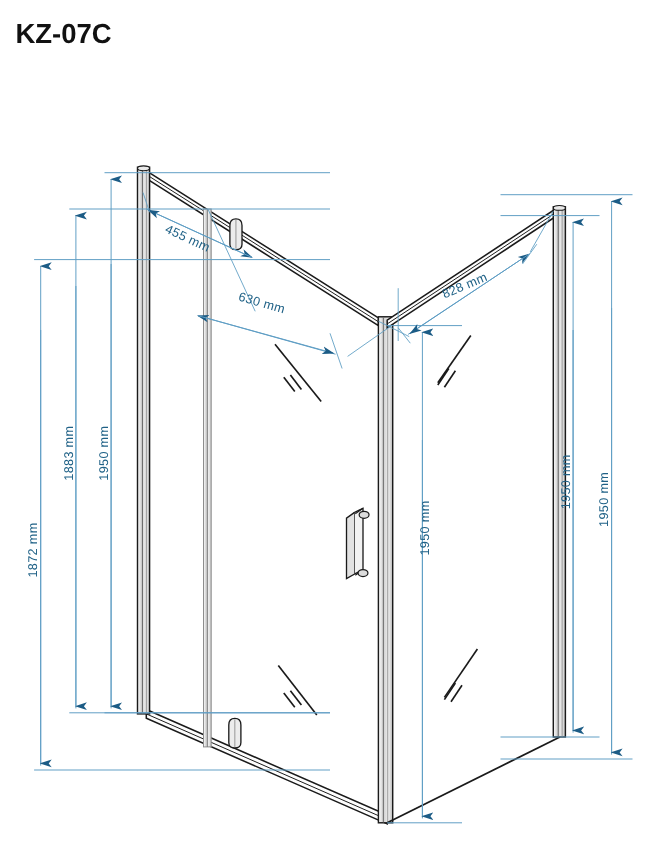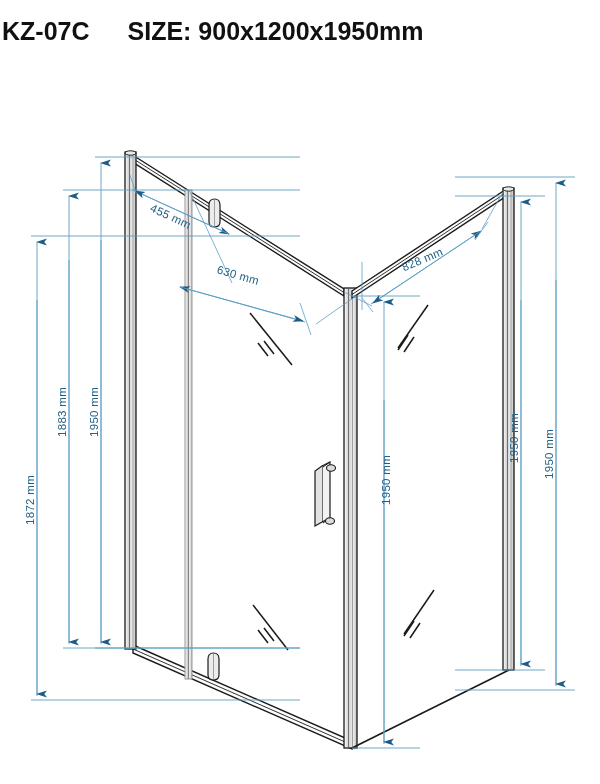--- a/index.html
+++ b/index.html
@@ -24,21 +24,21 @@
   }
   .title-row {
     position: absolute;
     top: 10px;
     left: 0;
     width: 600px;
     height: 42px;
     display: flex;
     align-items: center;
     gap: 38px;
-    padding-left: 2px;
+    padding-left: 14px;
     box-sizing: border-box;
     pointer-events: none;
   }
   .title-model {
     font-size: 25px;
     font-weight: 700;
     letter-spacing: 0px;
     color: #111111;
     white-space: nowrap;
   }
@@ -63,21 +63,20 @@
     letter-spacing: 0.3px;
   }
 </style>
 </head>
 <body>
 
 <div id="sheet">
 
   <div class="title-row">
     <span class="title-model">KZ-07C</span>
-    <span class="title-size">SIZE: 900x1200x1950mm</span>
   </div>
 
   <svg class="drawing" viewBox="0 0 600 784">
     <defs>
       <marker id="ahUp" markerWidth="9" markerHeight="11" refX="4.5" refY="1" orient="auto-start-reverse" markerUnits="userSpaceOnUse">
         <path d="M4.5,0 L8,11 L4.5,8.3 L1,11 Z" fill="#1c5c86"></path>
       </marker>
       <marker id="ahDn" markerWidth="9" markerHeight="11" refX="4.5" refY="10" orient="auto" markerUnits="userSpaceOnUse">
         <path d="M4.5,11 L8,0 L4.5,2.7 L1,0 Z" fill="#1c5c86"></path>
       </marker>

